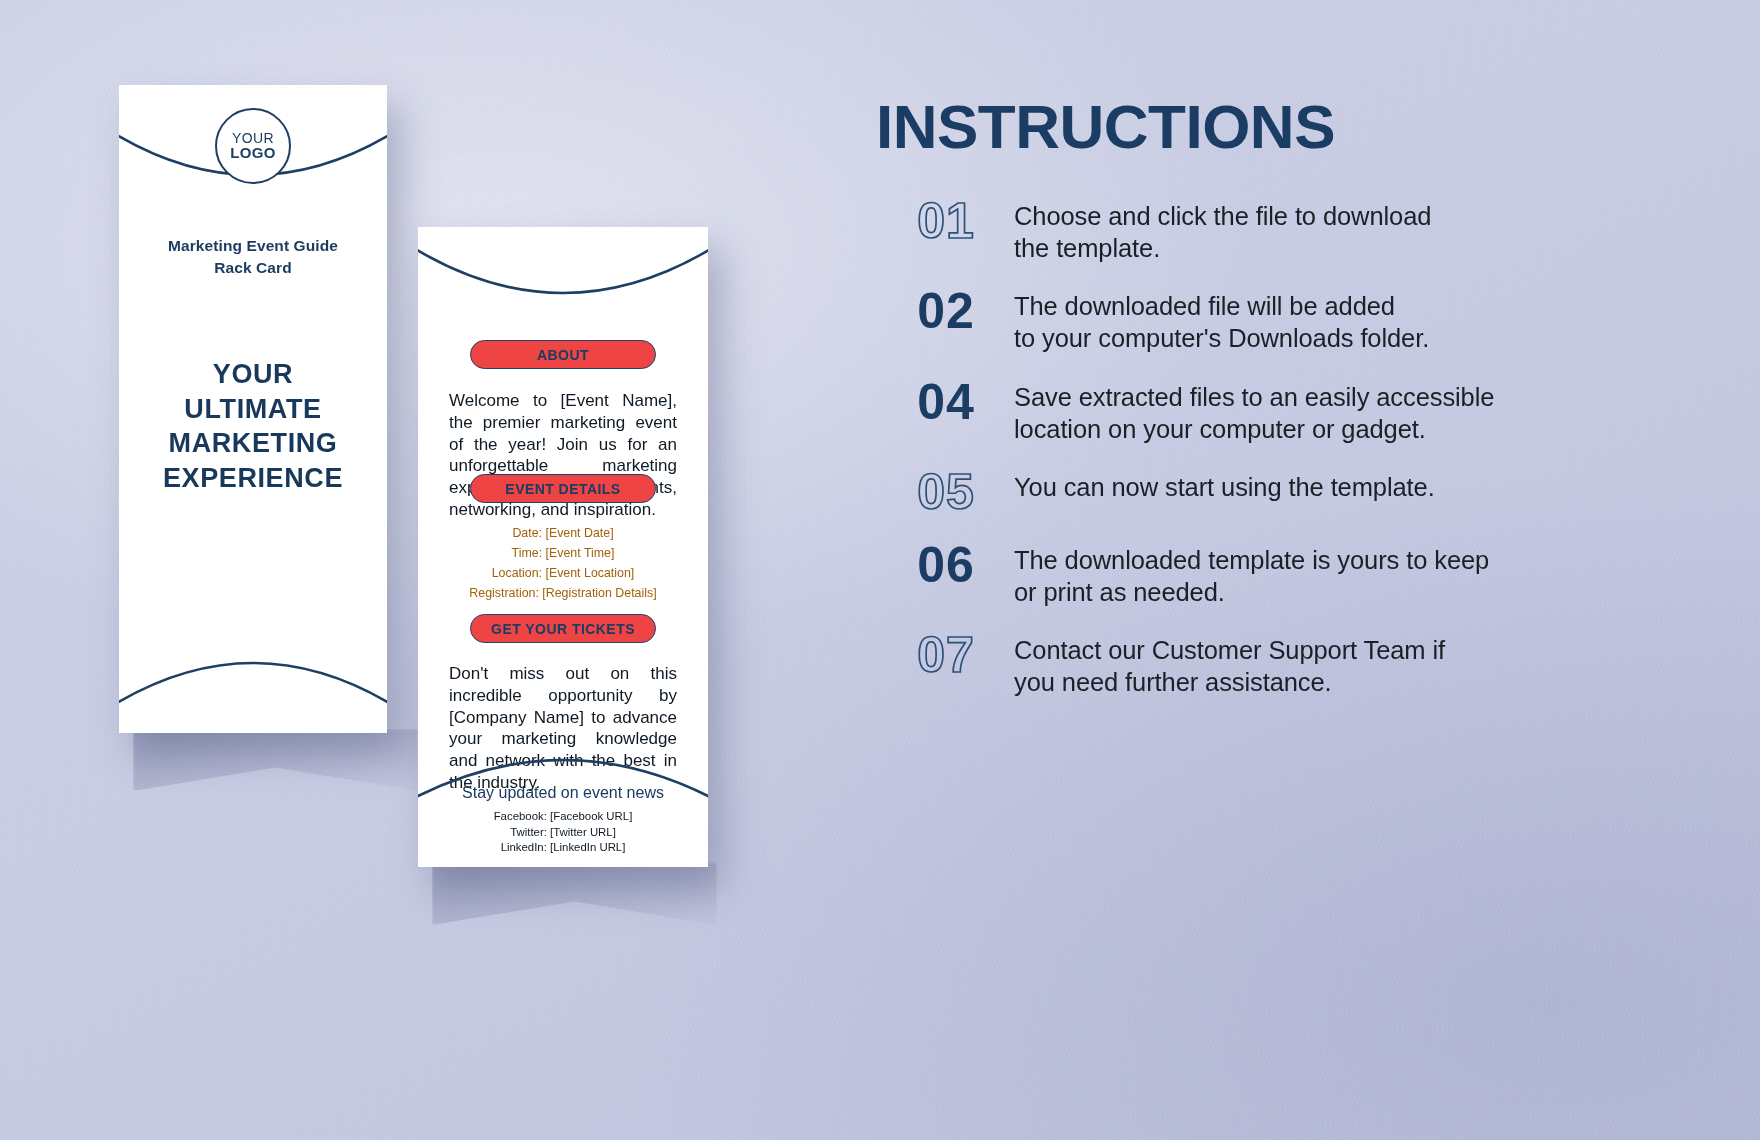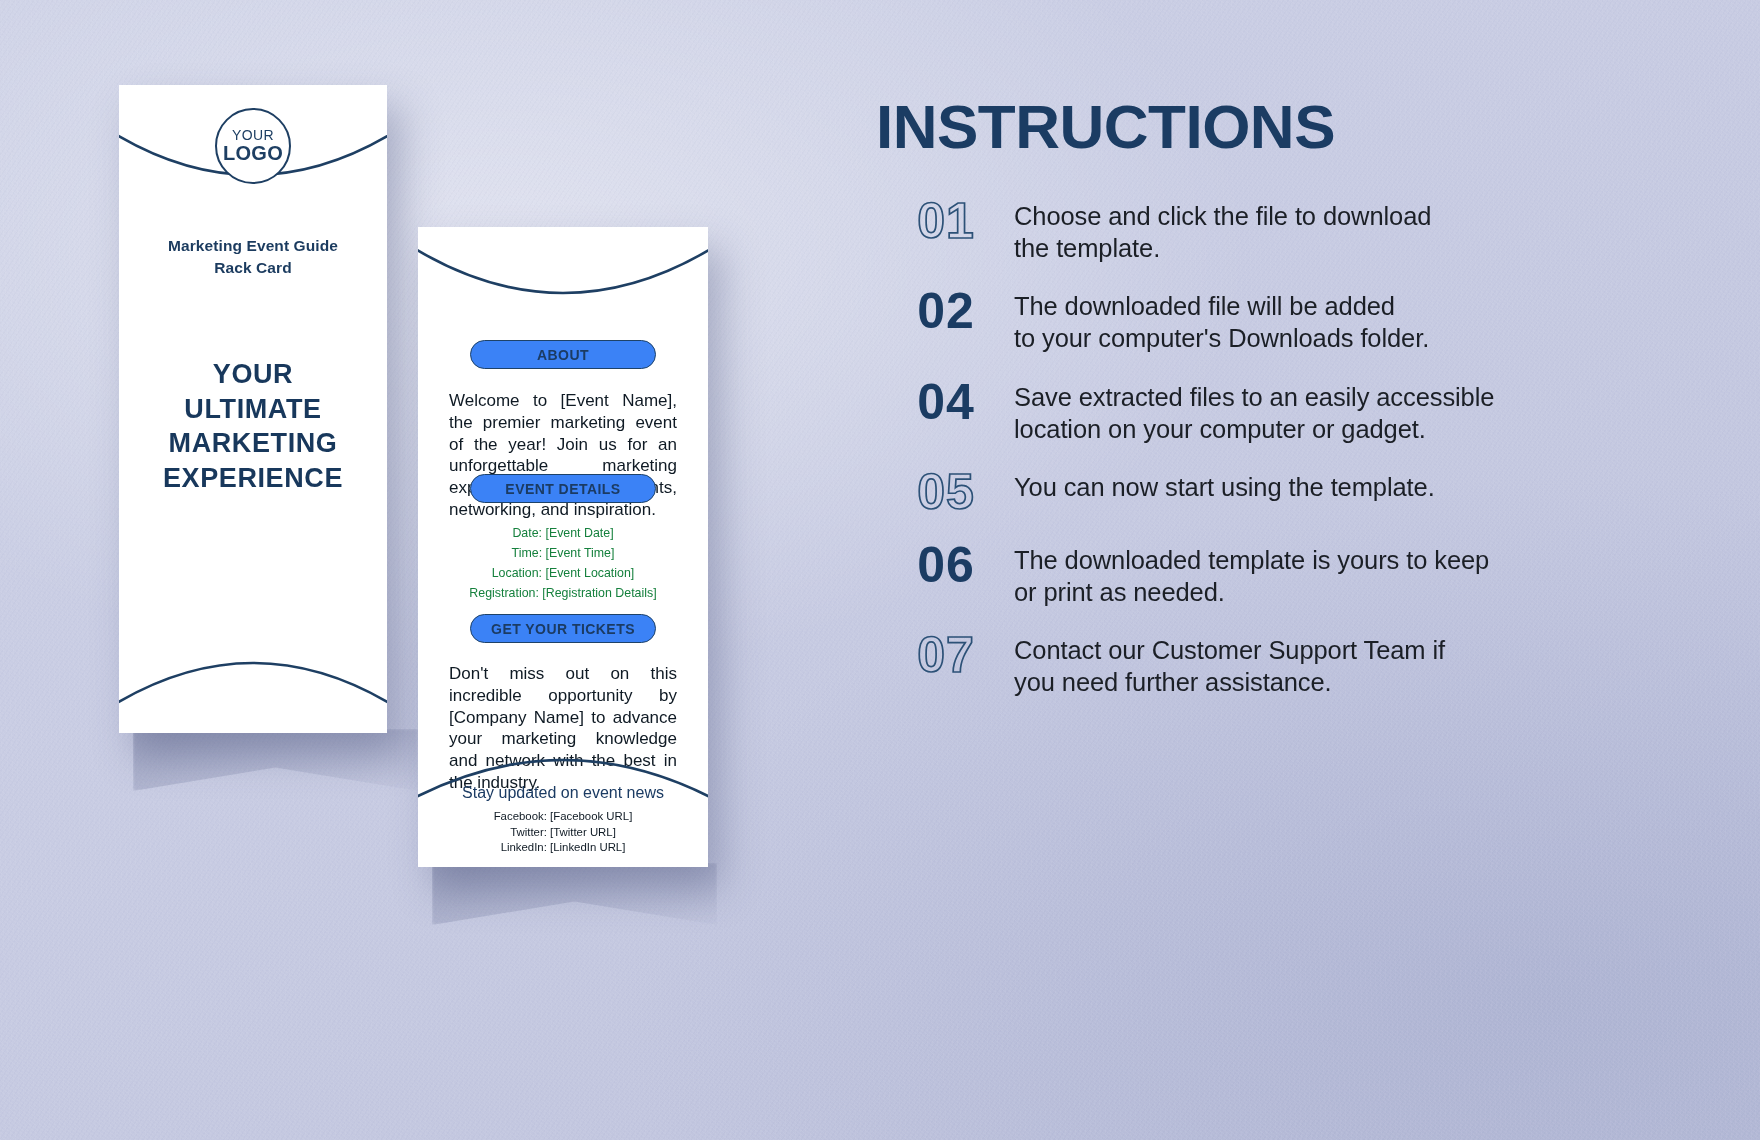--- a/index.html
+++ b/index.html
@@ -106,21 +106,21 @@
     justify-content: center;
     z-index: 3;
   }
   #logo-circle .l1 {
     font-size: 14px;
     letter-spacing: 0.4px;
     color: #1e3f63;
     line-height: 1.05;
   }
   #logo-circle .l2 {
-    font-size: 20px;
+    font-size: 15px;
     font-weight: 700;
     letter-spacing: 0.3px;
     color: #1e3f63;
     line-height: 1.05;
   }
 
   #front-subtitle {
     position: absolute;
     top: 150px;
     width: 100%;
@@ -147,21 +147,21 @@
   
   .pill {
     width: 186px;
     margin: 0 auto;
     height: 29px;
     border: 1.6px solid #1e4268;
     border-radius: 16px;
     display: flex;
     align-items: center;
     justify-content: center;
-    background: #3b82f6;
+    background: #ef4444;
   }
   .pill span {
     color: #1b3b63;
     font-size: 14px;
     font-weight: 700;
     letter-spacing: 0.45px;
   }
 
   .body-text {
     width: 228px;
@@ -170,21 +170,21 @@
     text-align-last: left;
     color: #0f1a24;
     font-size: 17px;
     line-height: 1.28;
   }
 
   .detail-lines {
     margin: 13px auto 0;
     width: 100%;
     text-align: center;
-    color: #15803d;
+    color: #a16207;
     font-size: 12.4px;
     line-height: 1.62;
   }
 
   #back-content {
     position: absolute;
     left: 0;
     top: 0;
     width: 100%;
   }

